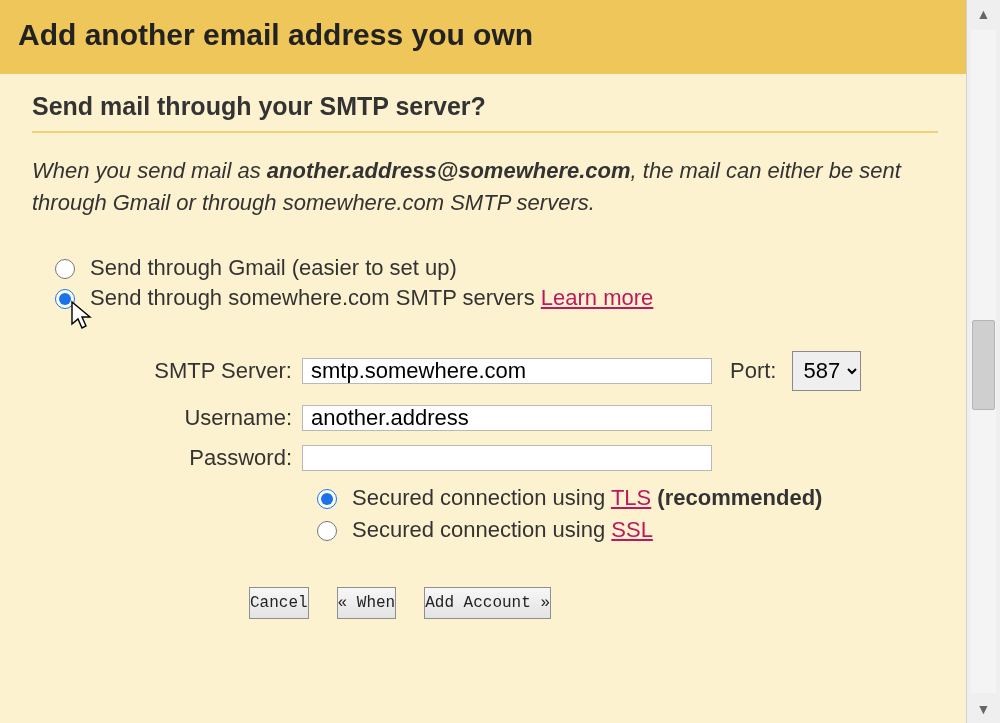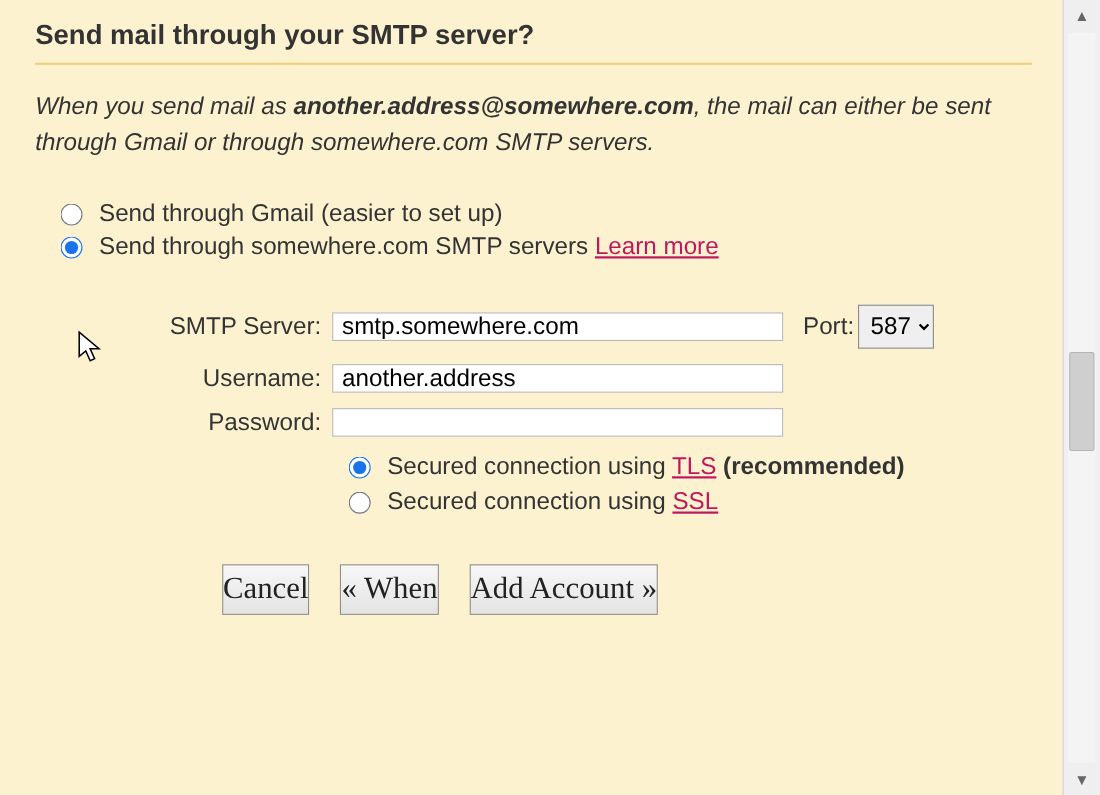--- a/index.html
+++ b/index.html
@@ -136,21 +136,21 @@
     background: #fff;
     font-family: Arial, Helvetica, sans-serif;
   }
   .smtp-input { width: 410px; }
   .user-input { width: 410px; }
   .pass-input { width: 410px; }
   .port-group {
     display: flex;
     align-items: center;
     margin-left: 18px;
-    gap: 4px;
+    gap: 16px;
   }
   .port-select {
     height: 40px;
     font-size: 22px;
     border: 1px solid #8a8a8a;
     background: #efefef;
     padding: 0 4px 0 6px;
   }
 
   .sec-options {
@@ -171,33 +171,36 @@
   .sec-row .rec { font-weight: bold; }
 
   .buttons {
     margin-top: 44px;
     display: flex;
     gap: 28px;
     justify-content: center;
     padding-right: 170px;
   }
   .btn {
-    font-size: 28px;
+    font-size: 16px;
     padding: 6px 0;
     background: linear-gradient(#f7f7f7, #e3e3e3);
     border: 1px solid #8f8f8f;
     color: #222;
     cursor: pointer;
-    font-family: Liberation Serif, serif;
+    font-family: Liberation Mono, monospace;
   }
 </style>
 </head>
 <body>
 
 <div class="viewport">
+  <div class="header">
+    <h1>Add another email address you own</h1>
+  </div>
 
   <div class="body">
     <div class="subhead">Send mail through your SMTP server?</div>
     <hr class="divider">
 
     <p class="intro">
       <span>When you send mail as </span><b>another.address@somewhere.com</b><span>, the mail can either be sent through Gmail or through somewhere.com SMTP servers.</span>
     </p>
 
     <div class="radio-list">

